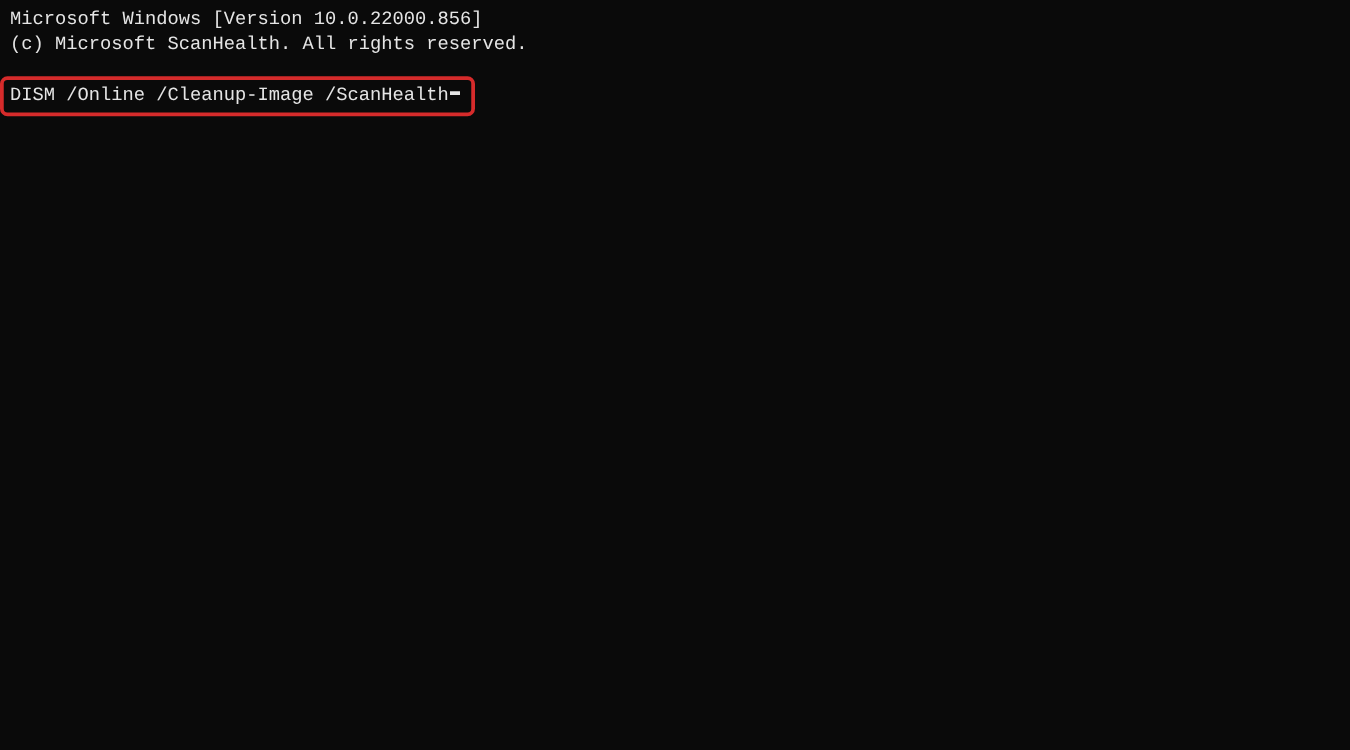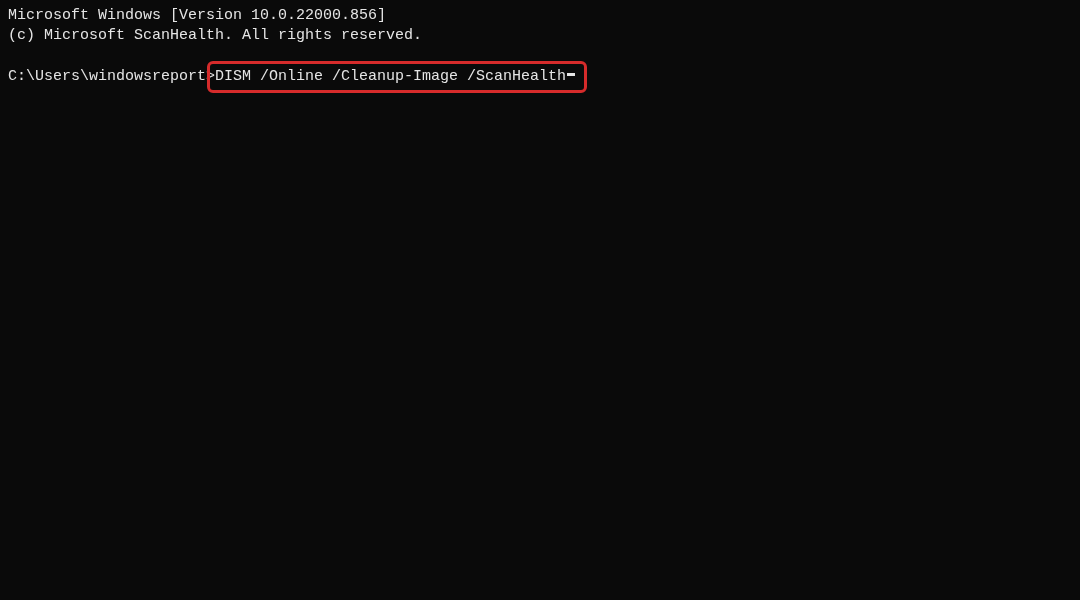--- a/index.html
+++ b/index.html
@@ -65,19 +65,18 @@
     }
   </style>
 </head>
 <body>
 
 <div class="line">Microsoft Windows [Version 10.0.22000.856]</div>
 <div class="line">(c) Microsoft ScanHealth. All rights reserved.</div>
 <div class="blank"></div>
 
 <div class="prompt-line">
-  <span class="prompt-prefix">C:\Users\windowsreport&gt;</span>
   <span class="command-wrap">
     <span class="highlight-box"></span>
     <span class="command-text">DISM /Online /Cleanup-Image /ScanHealth</span>
     <span class="cursor"></span>
   </span>
 </div>
 
 </body></html>

